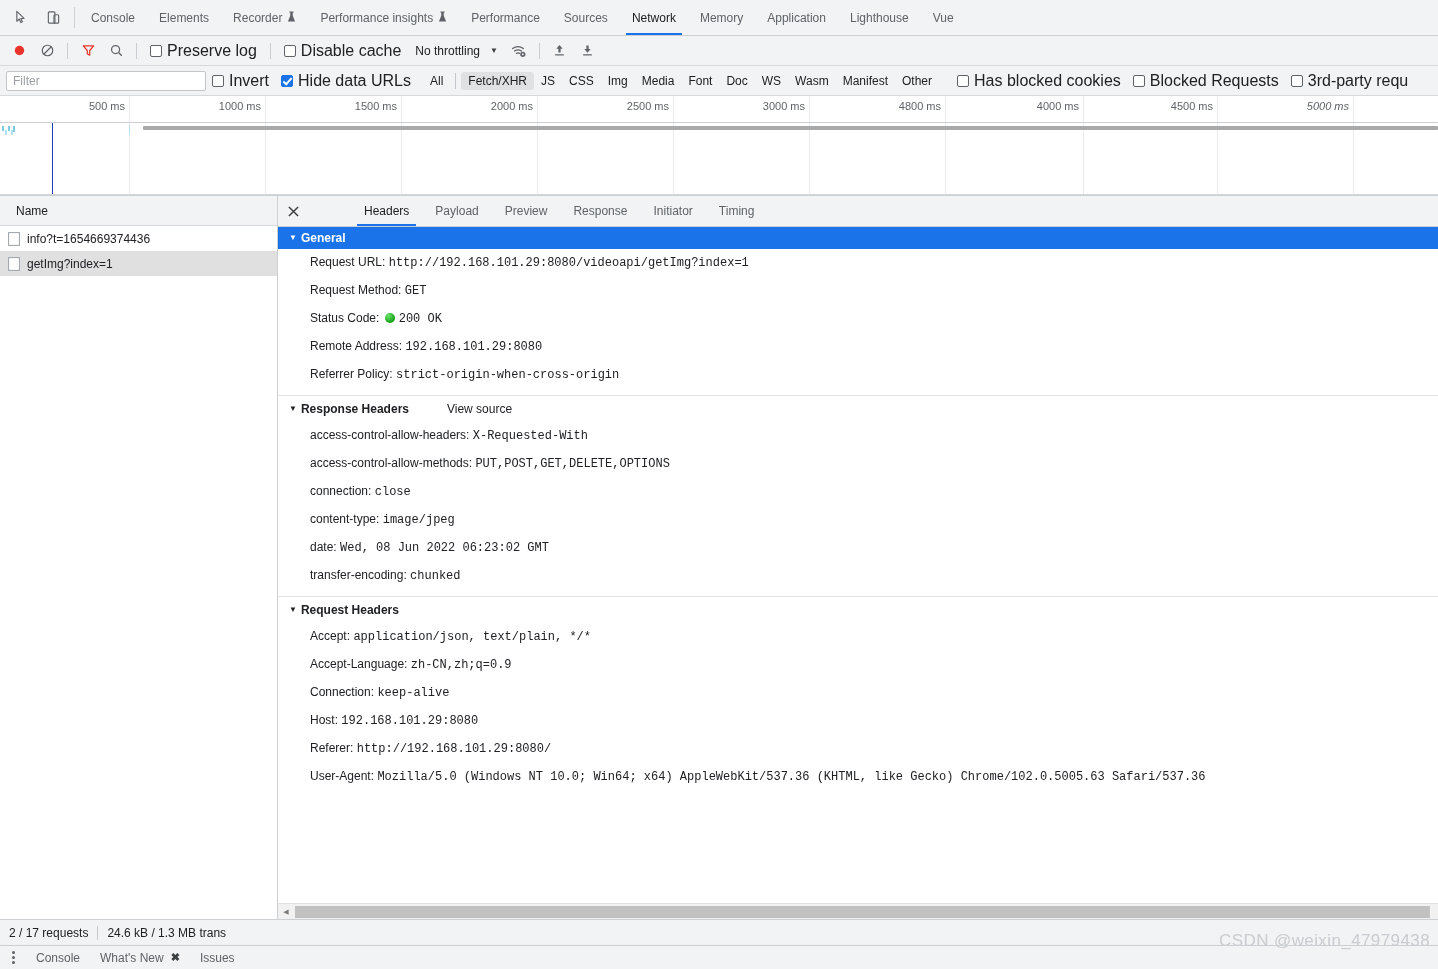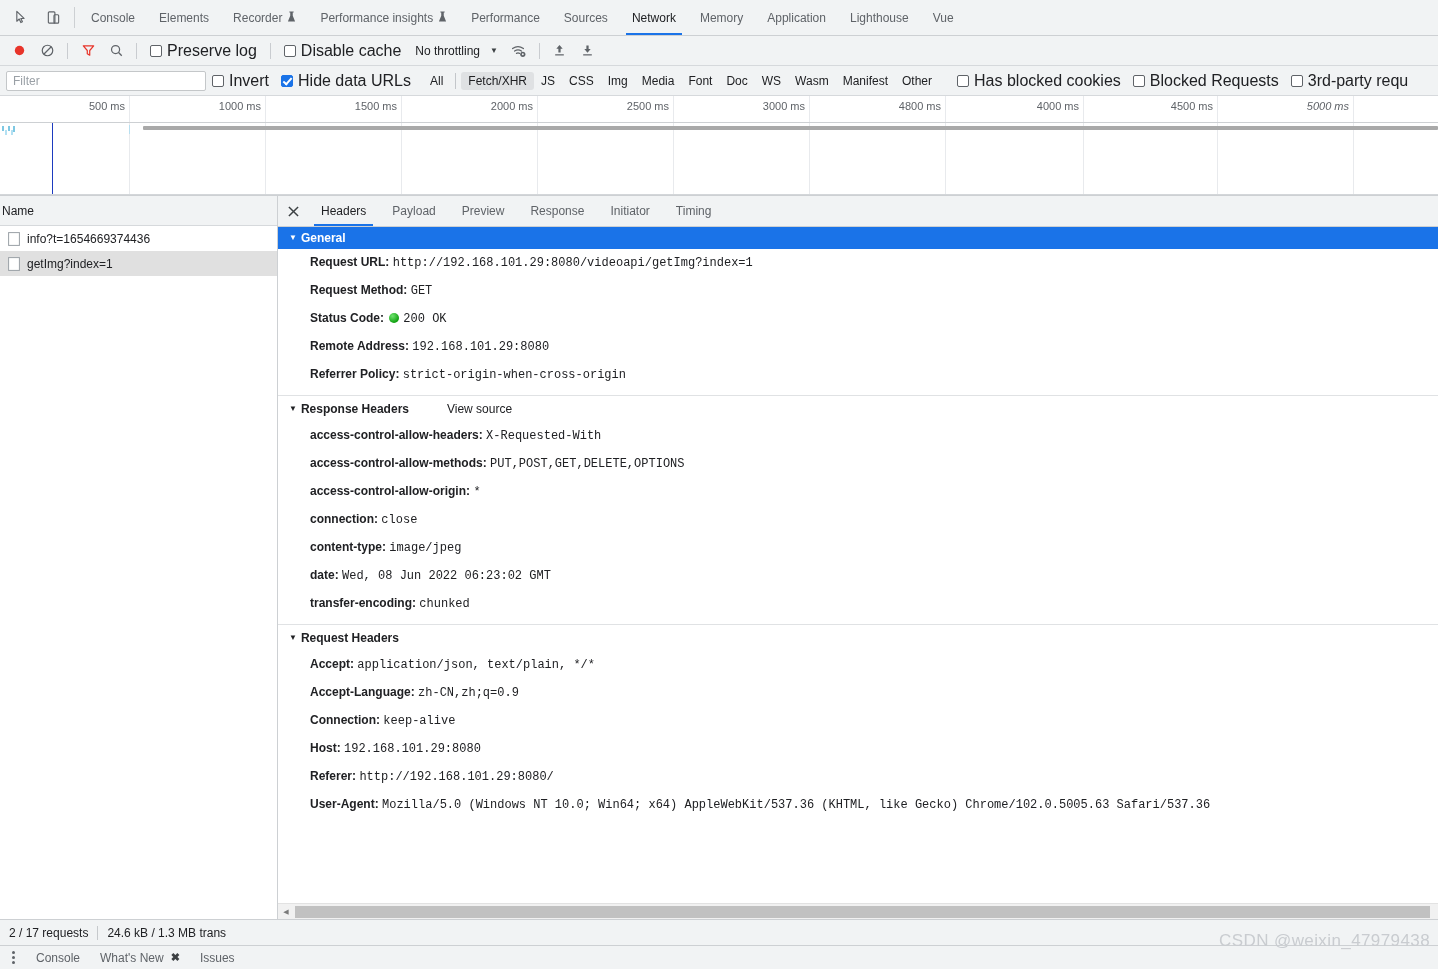--- a/index.html
+++ b/index.html
@@ -149,21 +149,21 @@
   .main { flex: 1; display: flex; min-height: 0; background: #fff; }
   .namepane {
     width: 278px; min-width: 278px;
     display: flex; flex-direction: column;
     border-right: 1px solid #cdd0d3;
     background: #fff;
   }
   .namehead {
     height: 30px; min-height: 30px;
     display: flex; align-items: center;
-    padding-left: 2px;
+    padding-left: 16px;
     background: #f1f3f4;
     border-bottom: 1px solid #d6d9dc;
     font-size: 12px; color: #202124;
   }
   .rows { flex: 1; overflow: hidden; }
   .row {
     height: 25px; display: flex; align-items: center;
     gap: 7px; padding-left: 8px;
     font-size: 12px; color: #202124; cursor: pointer;
     white-space: nowrap;
@@ -171,20 +171,21 @@
   .row.sel { background: #e0e0e0; }
   .doc-ico { width: 12px; height: 14px; min-width: 12px; }
 
   
   .detail { flex: 1; display: flex; flex-direction: column; min-width: 0; background: #fff; }
   .dtabs {
     height: 25px; min-height: 31px;
     display: flex; align-items: stretch;
     background: #f1f3f4;
     border-bottom: 1px solid #cdd0d3;
+    gap: 43px;
   }
   .closex {
     width: 30px; display: flex; align-items: center; justify-content: center;
     cursor: pointer; color: #3c4043; font-size: 13px;
   }
   .dtab {
     display: flex; align-items: center; padding: 0 13px;
     font-size: 12px; color: #5f6368; cursor: pointer; position: relative;
     white-space: nowrap;
   }
@@ -211,21 +212,21 @@
   .tri { font-size: 8px; line-height: 1; }
   .viewsrc {
     font-weight: normal; color: #202124; margin-left: 34px;
     cursor: pointer; font-size: 12px;
   }
   .kv {
     padding: 5px 0 5px 32px;
     font-size: 12px; line-height: 17px;
     white-space: nowrap; overflow: hidden;
   }
-  .k { font-weight: bold; color: #202124; font-family: "Liberation Sans", sans-serif; }
+  .k { font-weight: normal; color: #202124; font-family: "Liberation Sans", sans-serif; }
   .v { font-family: "Liberation Mono", monospace; color: #202124; font-size: 12px; }
   .statusdot {
     display: inline-block; width: 10px; height: 10px;
     border-radius: 50%; background: #12a112;
     margin: 0 4px 0 2px; vertical-align: -1px;
     background-image: radial-gradient(circle at 35% 30%, #6ee36e 0%, #12a112 70%);
   }
   .hrule { height: 1px; background: #e0e2e4; margin: 6px 0 0 0; }
 
   
@@ -545,21 +546,20 @@
         <div class="hrule"></div>
 
         <div class="sec-head">
           <span class="tri">▼</span>
           <span>Response Headers</span>
           <span class="viewsrc">View source</span>
         </div>
         <div id="respheaders-host">
             <div class="kv"><span class="k">access-control-allow-headers:</span> <span class="v">X-Requested-With</span></div>
             <div class="kv"><span class="k">access-control-allow-methods:</span> <span class="v">PUT,POST,GET,DELETE,OPTIONS</span></div>
-            <div class="kv"><span class="k">access-control-allow-origin:</span> <span class="v">*</span></div>
             <div class="kv"><span class="k">connection:</span> <span class="v">close</span></div>
             <div class="kv"><span class="k">content-type:</span> <span class="v">image/jpeg</span></div>
             <div class="kv"><span class="k">date:</span> <span class="v">Wed, 08 Jun 2022 06:23:02 GMT</span></div>
             <div class="kv"><span class="k">transfer-encoding:</span> <span class="v">chunked</span></div>
           </div>
         <div class="hrule"></div>
 
         <div class="sec-head">
           <span class="tri">▼</span>
           <span>Request Headers</span>

